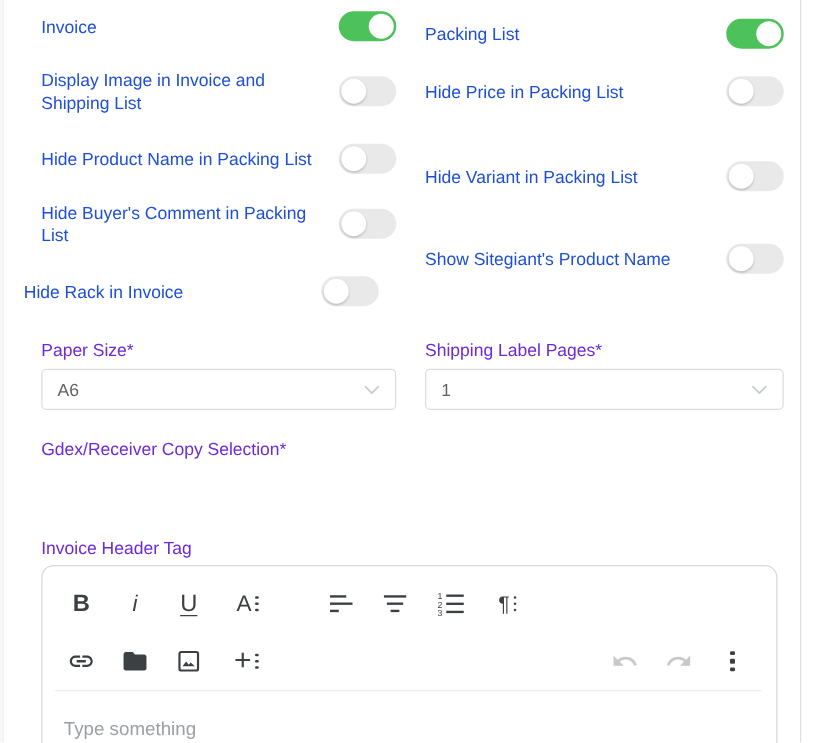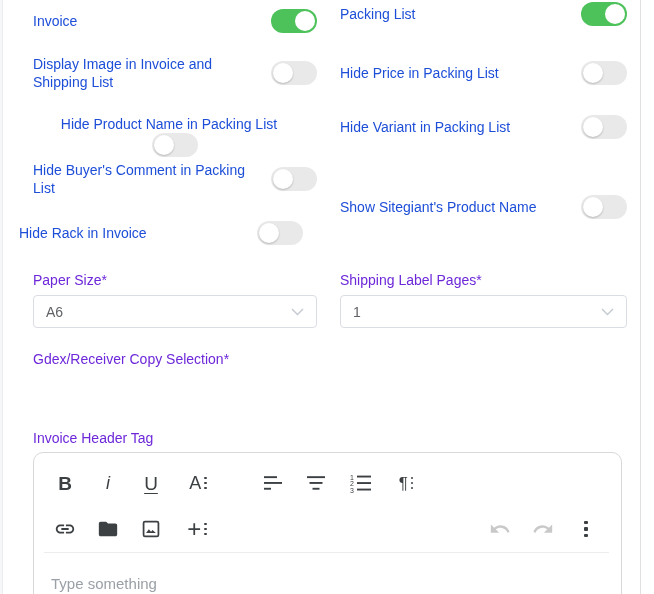--- a/index.html
+++ b/index.html
@@ -106,52 +106,52 @@
     <span class="switch on">
         <span class="knob"></span>
       </span>
   </div>
   <div class="toggle-row" style="left:30px; top:53px; width:284px; height:40px;">
     <span class="lbl">Display Image in Invoice and Shipping List</span>
     <span class="switch off">
         <span class="knob"></span>
       </span>
   </div>
-  <div class="toggle-row" style="left:30px; top:115px; width:284px; height:24px;flex-direction:column;">
+  <div class="toggle-row" style="left:30px; top:115px; width:284px; height:24px;">
     <span class="lbl">Hide Product Name in Packing List</span>
     <span class="switch off">
         <span class="knob"></span>
       </span>
   </div>
   <div class="toggle-row" style="left:30px; top:159px; width:284px; height:40px;">
     <span class="lbl">Hide Buyer's Comment in Packing List</span>
     <span class="switch off">
         <span class="knob"></span>
       </span>
   </div>
   <div class="toggle-row" style="left:16px; top:221px; width:284px; height:24px;">
     <span class="lbl">Hide Rack in Invoice</span>
     <span class="switch off">
         <span class="knob"></span>
       </span>
   </div>
 
-  <div class="toggle-row" style="left:337px; top:2px; width:287px; height:24px;text-align:center;">
+  <div class="toggle-row" style="left:337px; top:15px; width:287px; height:24px;text-align:center;">
     <span class="lbl">Packing List</span>
     <span class="switch on">
         <span class="knob"></span>
       </span>
   </div>
   <div class="toggle-row" style="left:337px; top:61px; width:287px; height:24px;">
     <span class="lbl">Hide Price in Packing List</span>
     <span class="switch off">
         <span class="knob"></span>
       </span>
   </div>
-  <div class="toggle-row" style="left:337px; top:115px; width:287px; height:24px;">
+  <div class="toggle-row" style="left:337px; top:129px; width:287px; height:24px;">
     <span class="lbl">Hide Variant in Packing List</span>
     <span class="switch off">
         <span class="knob"></span>
       </span>
   </div>
   <div class="toggle-row" style="left:337px; top:167px; width:287px; height:24px;margin-top:28px;">
     <span class="lbl">Show Sitegiant's Product Name</span>
     <span class="switch off">
         <span class="knob"></span>
       </span>

